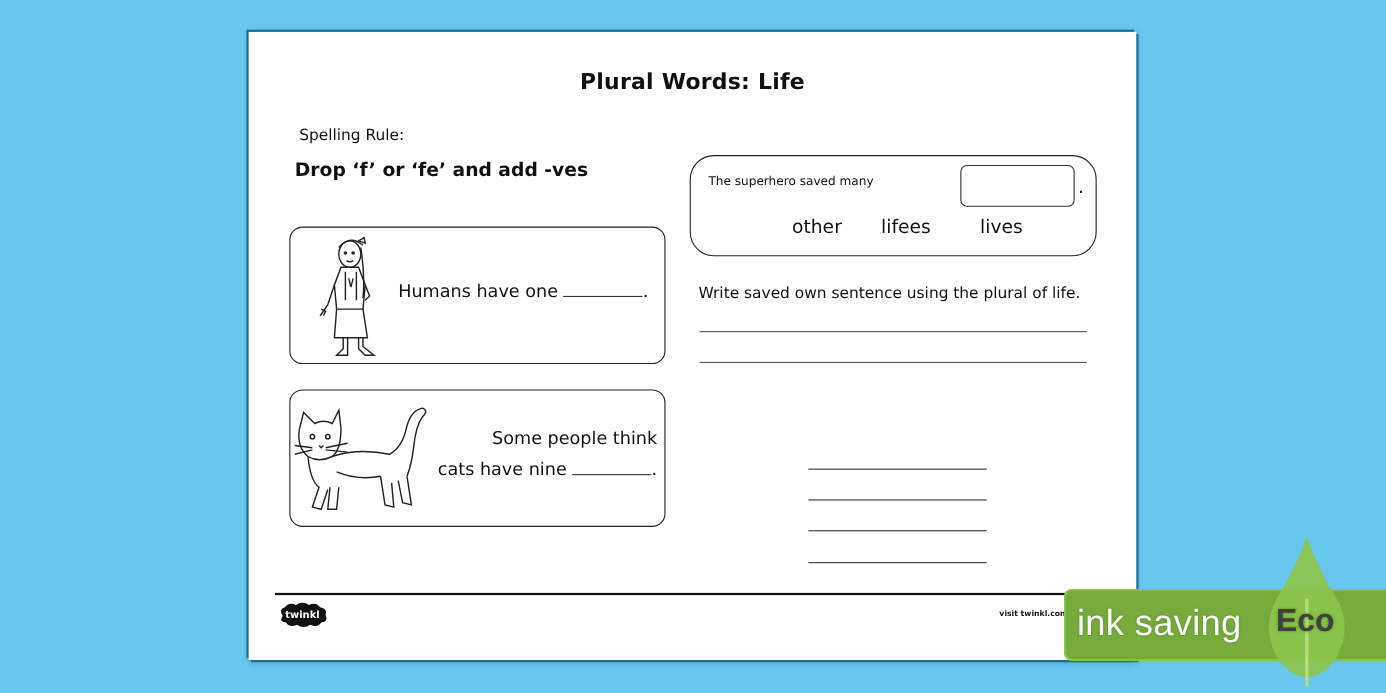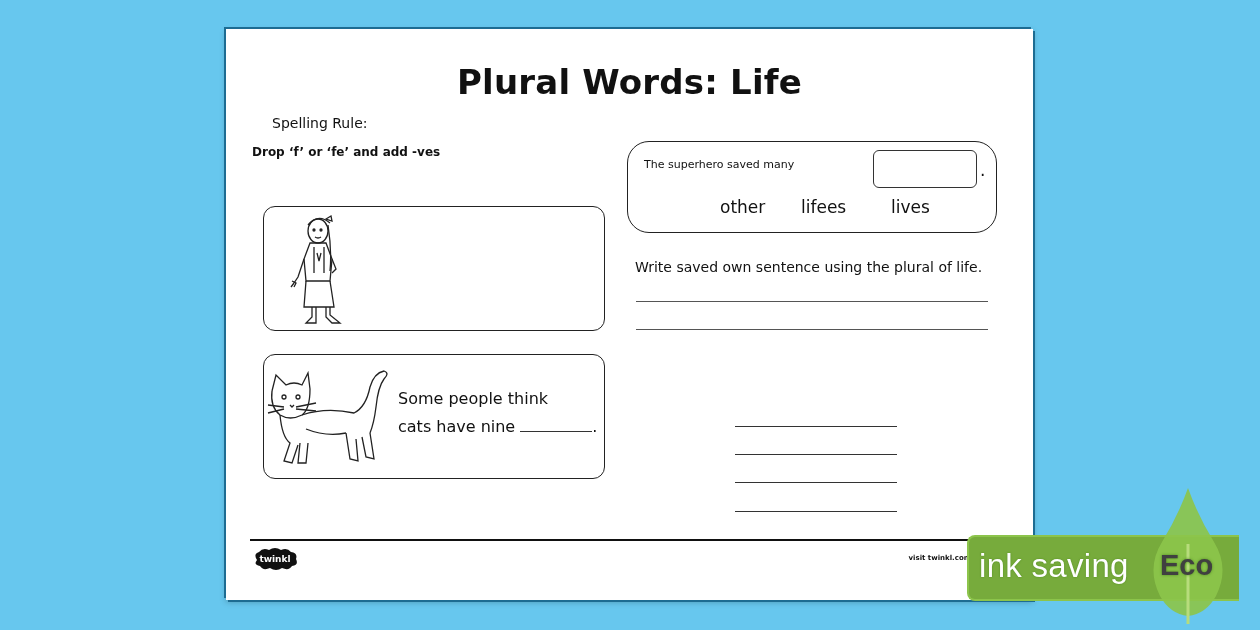--- a/index.html
+++ b/index.html
@@ -15,50 +15,50 @@
     left: 226px; top: 29px;
     width: 807px; height: 571px;
     background: #ffffff;
     box-shadow: -2px -2px 0 #1d6c92, 2px 2px 0 #1d6c92, 0 2px 6px rgba(0,0,0,0.25);
   }
   .title {
     position: absolute;
     left: 0; right: 0; top: 33px;
     text-align: center;
     font-weight: bold;
-    font-size: 34px;
+    font-size: 20px;
     letter-spacing: 0.2px;
   }
   .rule-label {
     position: absolute;
     left: 46px; top: 86px;
     font-size: 14px;
   }
   .rule-text {
     position: absolute;
-    left: 26px; top: 116px;
-    font-weight: bold;
-    font-size: 12px;
+    left: 42px; top: 116px;
+    font-weight: bold;
+    font-size: 17px;
   }
   .card {
     position: absolute;
     border: 1.5px solid #222;
     border-radius: 12px;
     background: #fff;
   }
   .card-human { left: 37px; top: 177px; width: 342px; height: 125px; }
   .card-cat { left: 37px; top: 325px; width: 342px; height: 125px; }
   .card-text {
     position: absolute;
     font-size: 16px;
     line-height: 28px;
     white-space: nowrap;
   }
   .card-human .card-text { left: 98px; top: 44px; }
-  .card-cat .card-text { left: 134px; top: 30px; }
+  .card-cat .card-text { left: 134px; top: 30px; text-align: right; }
   .blank {
     display: inline-block;
     width: 72px;
     border-bottom: 1.5px solid #333;
     height: 16px;
     vertical-align: baseline;
   }
   .illustration { position: absolute; }
   .girl { left: 24px; top: 4px; width: 64px; height: 116px; }
   .cat { left: 2px; top: 12px; width: 126px; height: 104px; }
@@ -152,21 +152,21 @@
   .visit {
     position: absolute;
     right: 62px; top: 525px;
     font-size: 7px;
     font-weight: bold;
   }
 
   .eco {
     position: absolute;
     left: 967px; top: 535px;
-    width: 272px; height: 66px;
+    width: 293px; height: 66px;
     background: #77ab3c;
     border: 2px solid #8cc44b;
     border-radius: 8px 0 0 8px;
     border-right: none;
   }
   .eco-text {
     position: absolute;
     left: 10px; top: 10px;
     color: #fff;
     font-size: 33px;
@@ -210,20 +210,23 @@
       <path d="M22 32 L16 48 L18 70 L42 70 L44 48 L38 32 Z"></path>
       <path d="M26 36 L26 62 M36 36 L36 62"></path>
       <path d="M29 42 l2 8 l2 -8"></path>
       <path d="M16 48 L10 66 L6 72"></path>
       <path d="M4 70 l4 2 l-2 4 M6 72 l-3 4"></path>
       <path d="M44 48 L48 58 L44 62"></path>
       <path d="M18 70 L16 96 L46 96 L42 70"></path>
       <path d="M24 96 L24 106 L18 112 L28 112 L28 96"></path>
       <path d="M38 96 L38 106 L44 112 L52 112 L42 104 L42 96"></path>
     </svg>
+    <div class="card-text">
+      <span>Humans have one </span><span class="blank"></span><span>.</span>
+    </div>
   </div>
 
   <div class="card card-cat">
     <svg class="illustration cat" viewBox="0 0 126 104" fill="none" stroke="#222" stroke-width="1.3">
       <path d="M6 24 L10 8 L20 18 Q28 14 36 18 L42 6 L44 22"></path>
       <path d="M6 24 Q4 40 14 48 Q24 54 36 48 Q44 42 44 22"></path>
       <circle cx="18" cy="30" r="2"></circle>
       <circle cx="32" cy="30" r="2"></circle>
       <path d="M24 38 l2 2 l2 -2"></path>
       <path d="M30 40 L50 36 M30 42 L50 44 M18 40 L2 38 M18 42 L2 46"></path>

